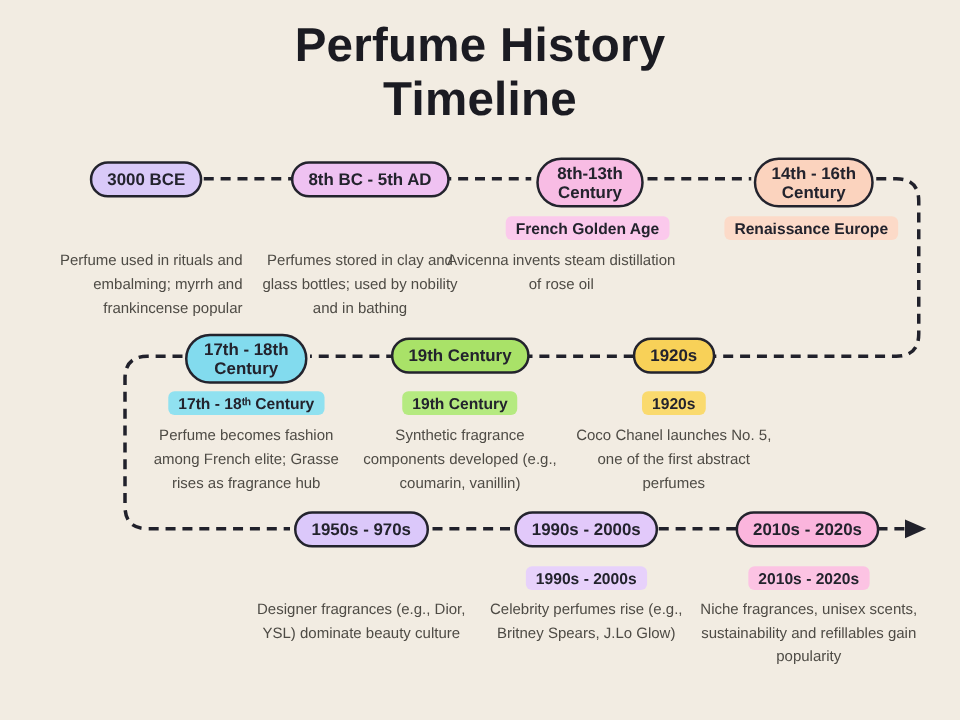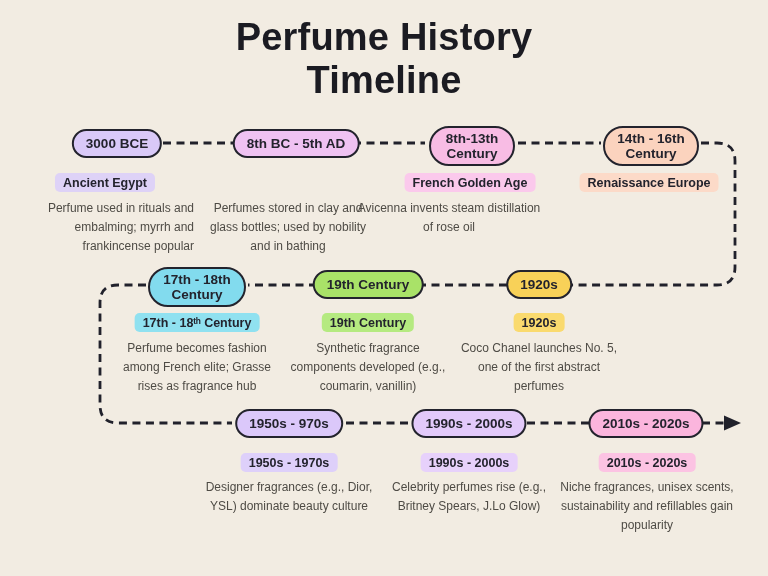--- a/index.html
+++ b/index.html
@@ -83,21 +83,20 @@
       <path d="M346 423 H412"></path>
       <path d="M527 423 H590"></path>
       <path d="M702 423 H724"></path>
     </g>
     <polygon id="arrow-head" points="724,415.5 741,423 724,430.5" fill="#21212b"></polygon>
   </svg>
 
   <h1 class="title" style="color: rgb(27, 27, 34);">Perfume History Timeline</h1>
 
   <div class="pill p1" style="--pill: #d9c9f8; --badge: #ded2f7;">3000 BCE</div>
-  <div class="badge b1" style="--pill: #d9c9f8; --badge: #ded2f7;">Ancient Egypt</div>
   <div class="desc d1" style="color: rgb(78, 75, 69); text-align: right;">Perfume used in rituals and embalming; myrrh and frankincense popular</div>
 
   <div class="pill p2" style="--pill: #efc2f2; --badge: #f4c9f3;">8th BC - 5th AD</div>
   <div class="desc d2" style="color: rgb(78, 75, 69);">Perfumes stored in clay and glass bottles; used by nobility and in bathing</div>
 
   <div class="pill two p3" style="--pill: #f8bce4; --badge: #fbc9ec;">8th-13th Century</div>
   <div class="badge b3" style="--pill: #f8bce4; --badge: #fbc9ec;">French Golden Age</div>
   <div class="desc d3" style="color: rgb(78, 75, 69);">Avicenna invents steam distillation of rose oil</div>
 
   <div class="pill two p4" style="--pill: #fbd3be; --badge: #fcdac8;">14th - 16th Century</div>
@@ -109,21 +108,20 @@
 
   <div class="pill p6" style="--pill: #a9e268; --badge: #b5ea80;">19th Century</div>
   <div class="badge b6" style="--pill: #a9e268; --badge: #b5ea80;">19th Century</div>
   <div class="desc d6" style="color: rgb(78, 75, 69);">Synthetic fragrance components developed (e.g., coumarin, vanillin)</div>
 
   <div class="pill p7" style="--pill: #f8d158; --badge: #fada6e;">1920s</div>
   <div class="badge b7" style="--pill: #f8d158; --badge: #fada6e;">1920s</div>
   <div class="desc d7" style="color: rgb(78, 75, 69);">Coco Chanel launches No. 5, one of the first abstract perfumes</div>
 
   <div class="pill p8" style="--pill: #dbc8fa; --badge: #ded0fa;">1950s - 970s</div>
-  <div class="badge b8" style="--pill: #dbc8fa; --badge: #ded0fa;">1950s - 1970s</div>
   <div class="desc d8" style="color: rgb(78, 75, 69);">Designer fragrances (e.g., Dior, YSL) dominate beauty culture</div>
 
   <div class="pill p9" style="--pill: #e2c9fa; --badge: #e7d1fb;">1990s - 2000s</div>
   <div class="badge b9" style="--pill: #e2c9fa; --badge: #e7d1fb;">1990s - 2000s</div>
   <div class="desc d9" style="color: rgb(78, 75, 69);">Celebrity perfumes rise (e.g., Britney Spears, J.Lo Glow)</div>
 
   <div class="pill p10" style="--pill: #fbb5dd; --badge: #fcc3e3;">2010s - 2020s</div>
   <div class="badge b10" style="--pill: #fbb5dd; --badge: #fcc3e3;">2010s - 2020s</div>
   <div class="desc d10" style="color: rgb(78, 75, 69);">Niche fragrances, unisex scents, sustainability and refillables gain popularity</div>
 

